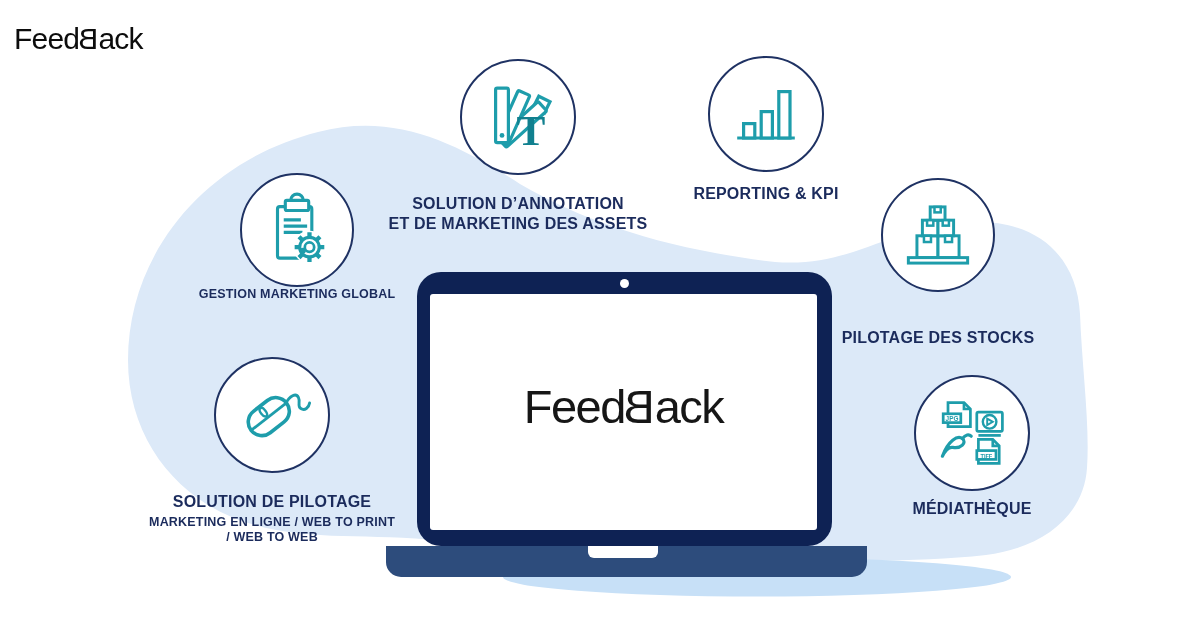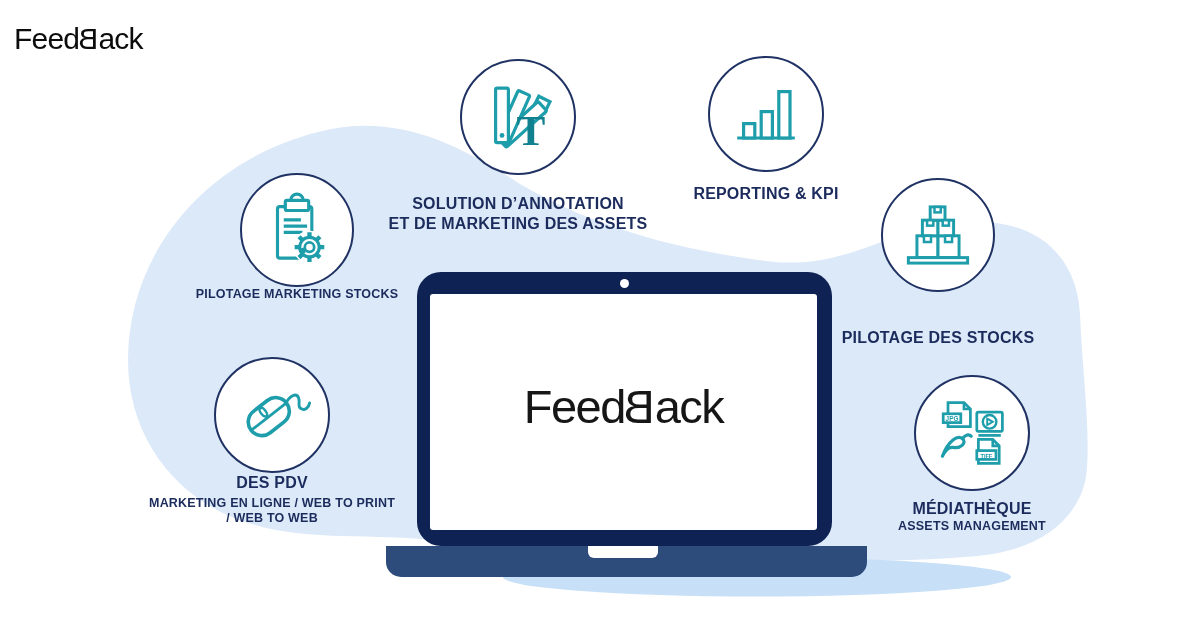--- a/index.html
+++ b/index.html
@@ -105,21 +105,21 @@
           <g stroke-width="5.5">
             <path d="M66 53 v6 M66 85 v6 M47 72 h6 M79 72 h6"></path>
             <path d="M52.6 58.6 l4.2 4.2 M75.2 81.2 l4.2 4.2 M52.6 85.4 l4.2 -4.2 M75.2 62.8 l4.2 -4.2"></path>
           </g>
           <circle cx="66" cy="72" r="12.5" stroke-width="4"></circle>
           <circle cx="66" cy="72" r="6" stroke-width="3.5"></circle>
           <circle cx="57.5" cy="76.5" r="3.8" fill="#1E9DAB" stroke="none"></circle>
         </g>
       </svg>
     </div>
-    <div class="t-sub">PILOTAGE MARKETING STOCKS</div>
+    <div class="t-sub">GESTION MARKETING GLOBAL</div>
   </div>
 
   <div class="feature" style="left:348px;top:59px;width:340px;">
     <div class="circle c116">
       <svg width="80" height="80" viewBox="0 0 100 100">
         <g fill="#fff" stroke="#1E9DAB" stroke-width="4">
           <polygon points="76,24 90,31 83,45 69,38"></polygon>
           <rect x="22" y="14" width="16" height="68" rx="2" transform="rotate(48 30 82)"></rect>
           <rect x="22" y="14" width="16" height="68" rx="2" transform="rotate(24 30 82)"></rect>
           <rect x="22" y="14" width="16" height="68" rx="2"></rect>
@@ -192,32 +192,31 @@
             <path d="M58 58 h18 l8 8 v22 h-26 z"></path>
             <path d="M76 58 v8 h8" fill="none"></path>
             <rect x="56" y="72" width="24" height="11"></rect>
           </g>
         </g>
         <text class="file-label" x="25" y="35" font-size="8" text-anchor="middle">JPG</text>
         <text class="file-label" x="68" y="81" font-size="7" text-anchor="middle">TIFF</text>
       </svg>
     </div>
     <div class="t-main mt19">MÉDIATHÈQUE</div>
-    <div class="t-sub">ASSETS MANAGEMENT</div>
   </div>
 
   <div class="feature" style="left:92px;top:357px;width:360px;">
     <div class="circle c116">
       <svg width="80" height="80" viewBox="0 0 100 100">
         <g transform="rotate(-38 46 52)" fill="#fff" stroke="#1E9DAB">
           <rect x="18" y="35" width="56" height="34" rx="17" stroke-width="4.5"></rect>
           <path d="M18 52 H74" stroke-width="3.4" fill="none"></path>
           <ellipse cx="44" cy="43.5" rx="3.2" ry="6.2" stroke-width="3"></ellipse>
         </g>
         <path d="M67 36 C72 26 80 22 83 28 C86 34 81 39 86 42 C91 45 96 41 97 35" fill="none" stroke="#1E9DAB" stroke-width="3.6" stroke-linecap="round"></path>
       </svg>
     </div>
-    <div class="t-main">DES PDV</div>
+    <div class="t-main mt12">SOLUTION DE PILOTAGE</div>
     <div class="t-sub mt3">MARKETING EN LIGNE / WEB TO PRINT</div>
     <div class="t-sub">/ WEB TO WEB</div>
   </div>
 
 </div>
 
 </body></html>

